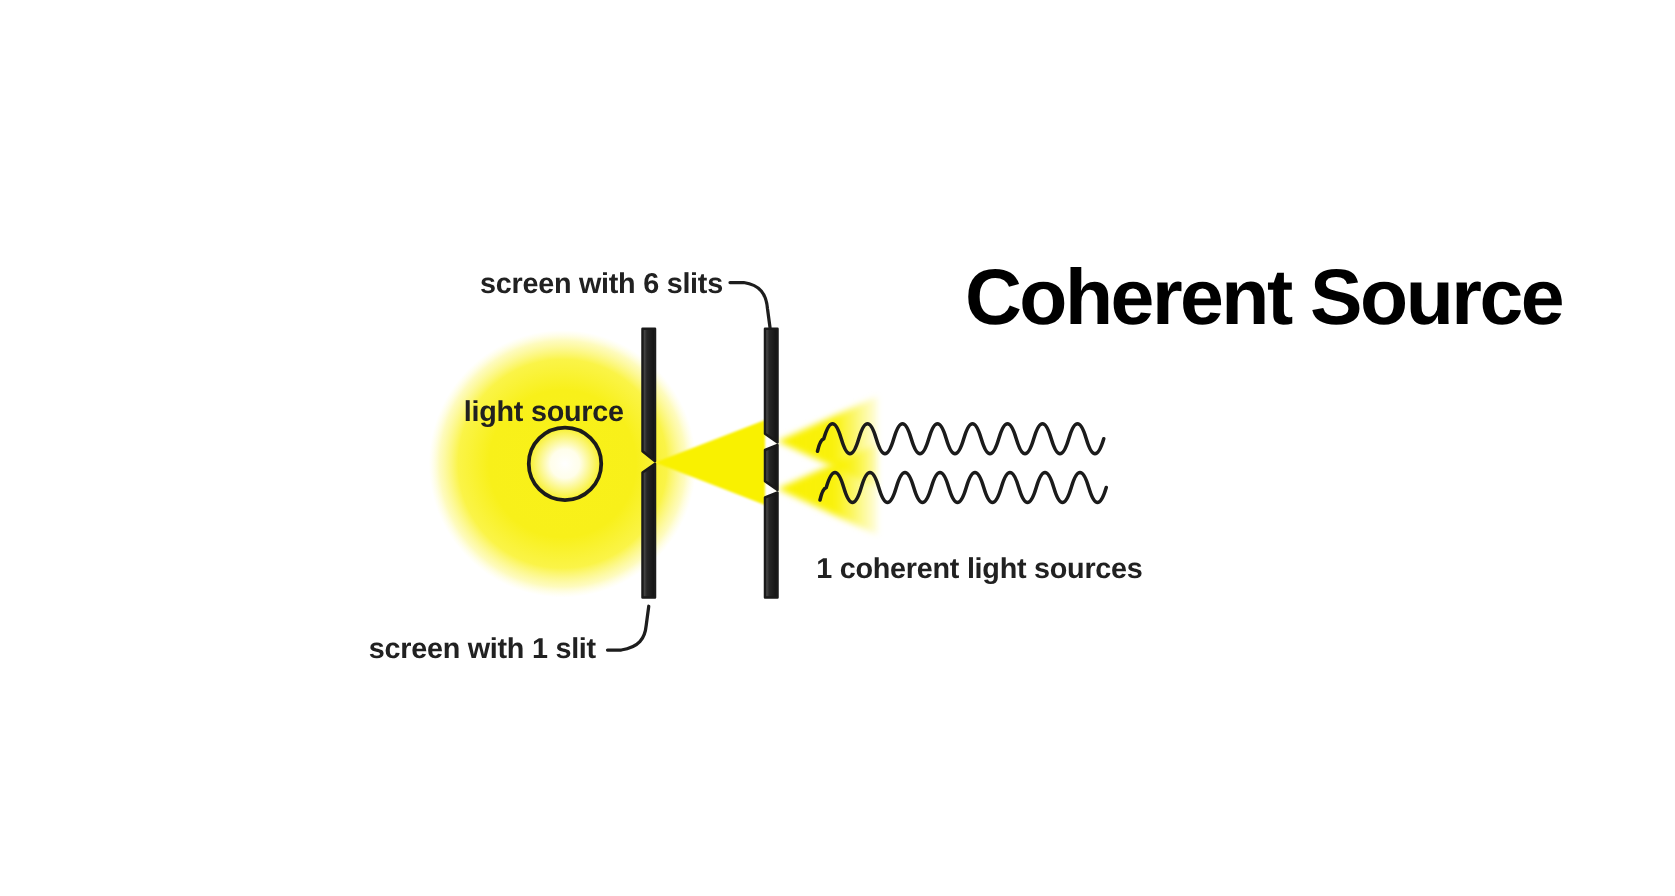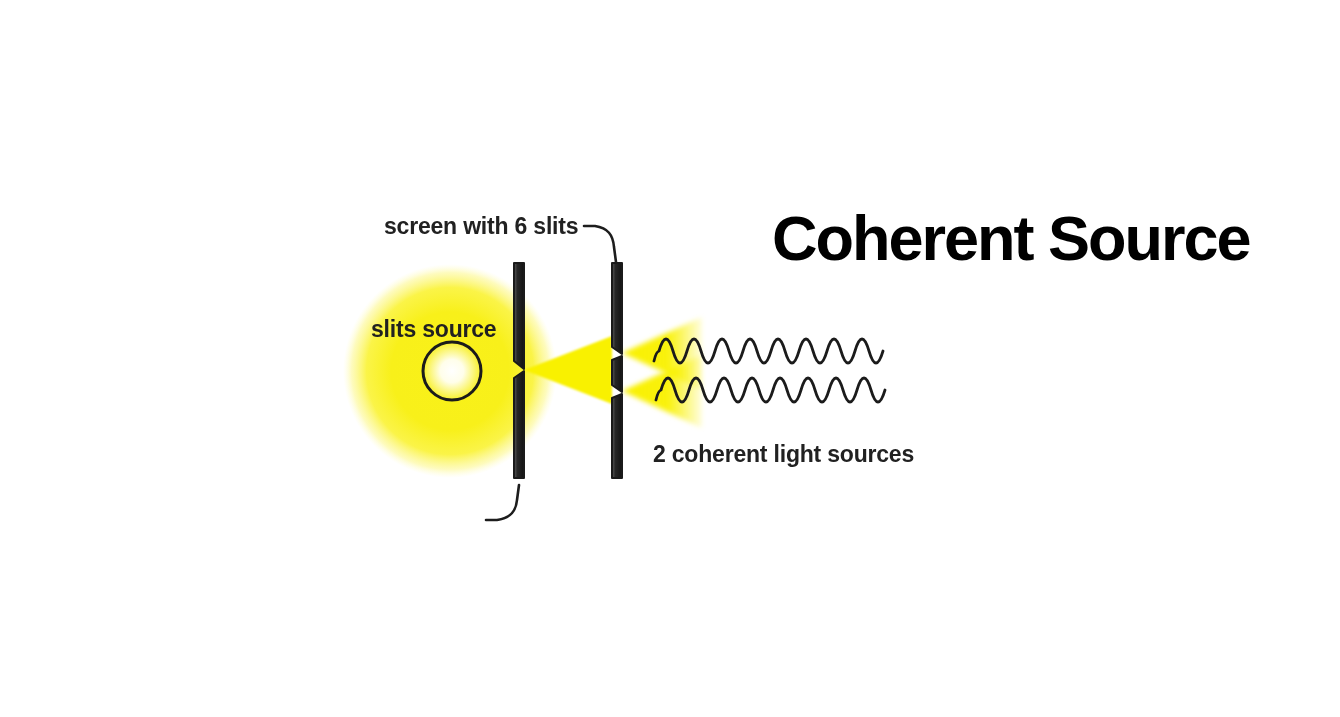--- a/index.html
+++ b/index.html
@@ -83,15 +83,16 @@
       <polygon points="612,360 622,356 622,392 612,385"></polygon>
       <polygon points="612,398 622,394 622,478 612,478"></polygon>
     </g>
 
     <path d="M584,226 h11 c13,2 18,9 19,21 l2,15" fill="none" stroke="#1D1D1D" stroke-width="2.6" stroke-linecap="round"></path>
     <path d="M486,520 h11 c14,-2 19,-9 20,-20 l2,-15" fill="none" stroke="#1D1D1D" stroke-width="2.6" stroke-linecap="round"></path>
   </svg>
 
   <div class="txt page-title">Coherent Source</div>
   <div class="txt lbl lbl-2slits">screen with 6 slits</div>
-  <div class="txt lbl lbl-light">slits source</div>
-  <div class="txt lbl lbl-coh">2 coherent light sources</div>
+  <div class="txt lbl lbl-light">light source</div>
+  <div class="txt lbl lbl-1slit">screen with 1 slit</div>
+  <div class="txt lbl lbl-coh">1 coherent light sources</div>
 </div>
 
 </body></html>

